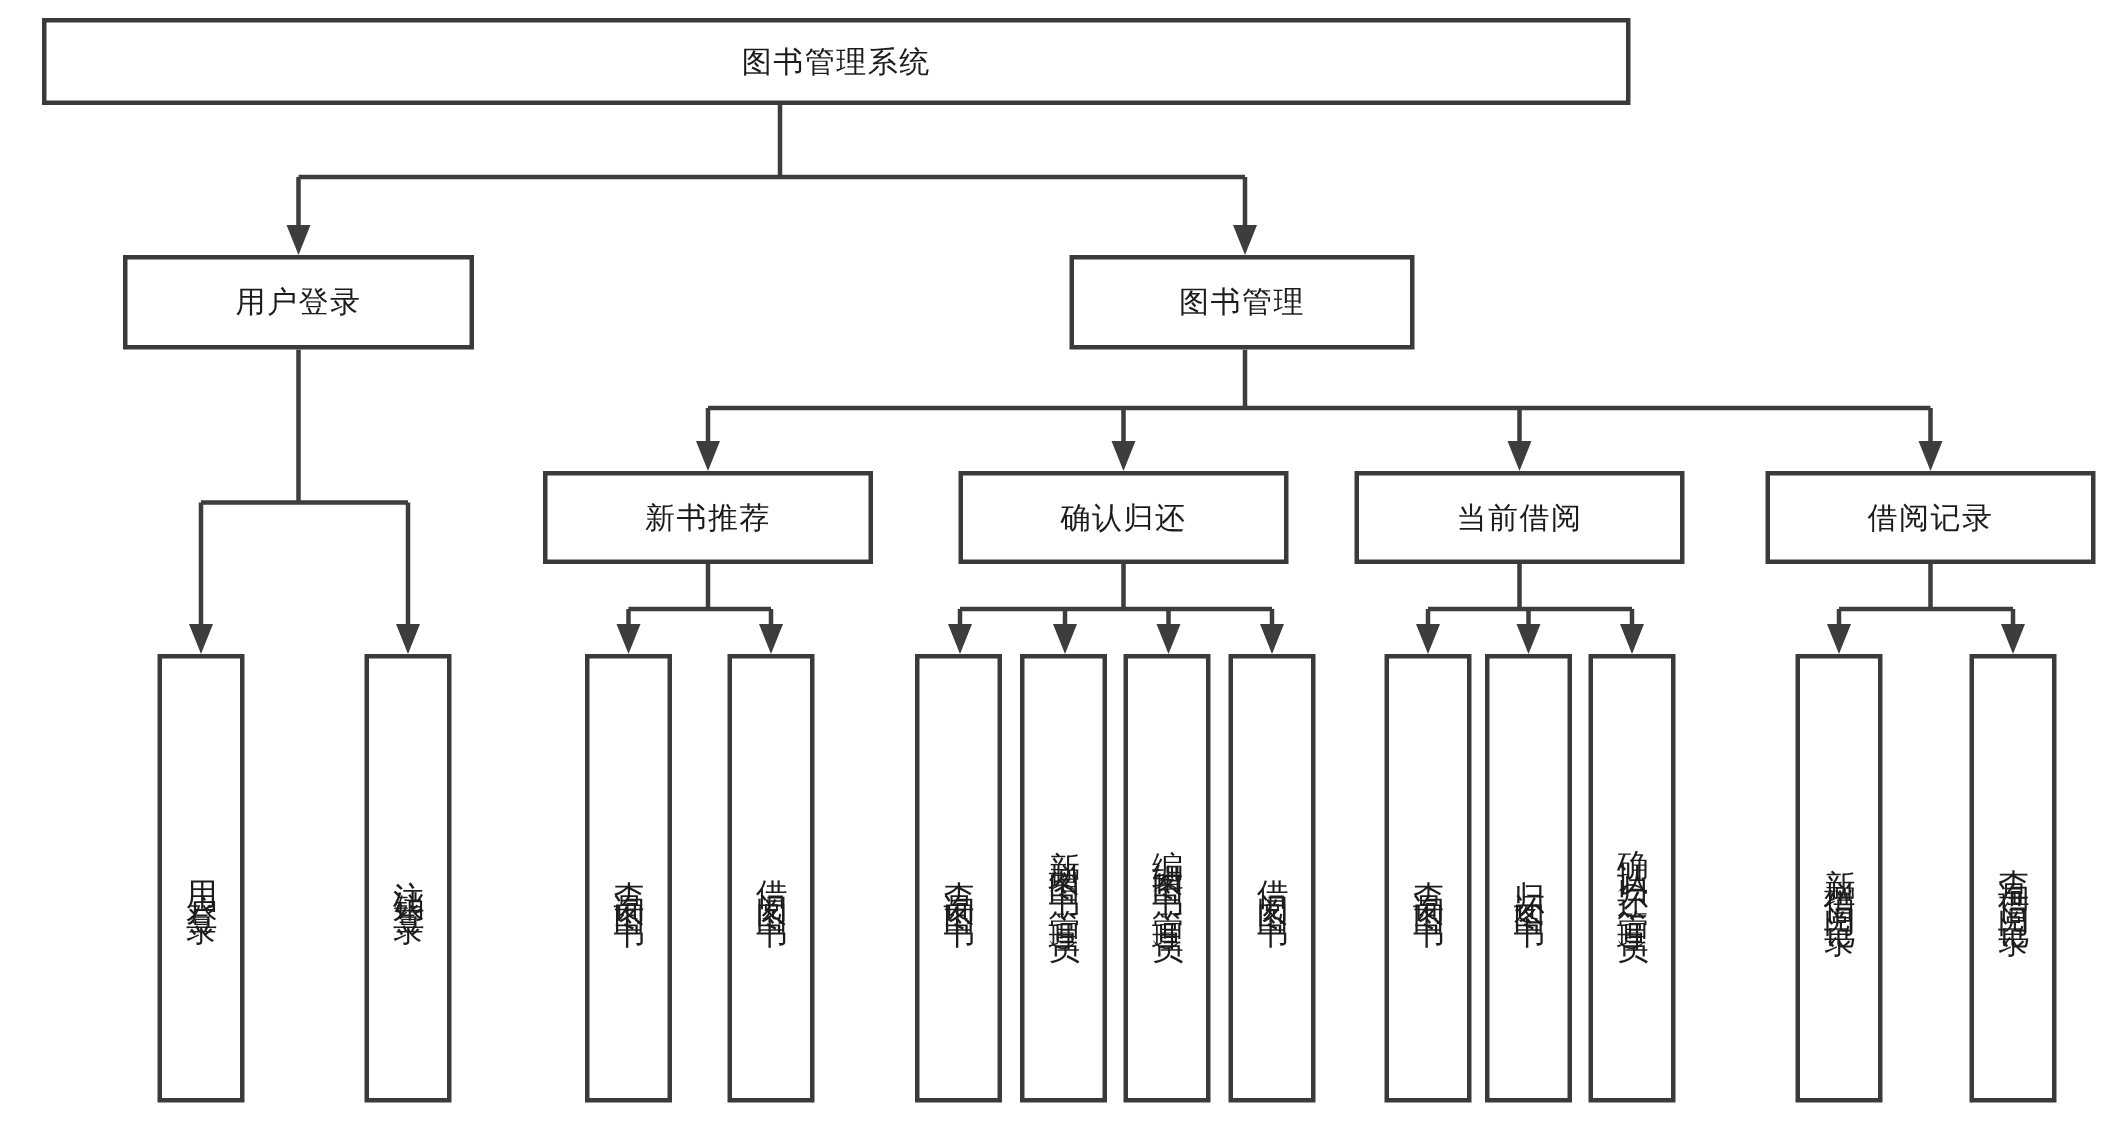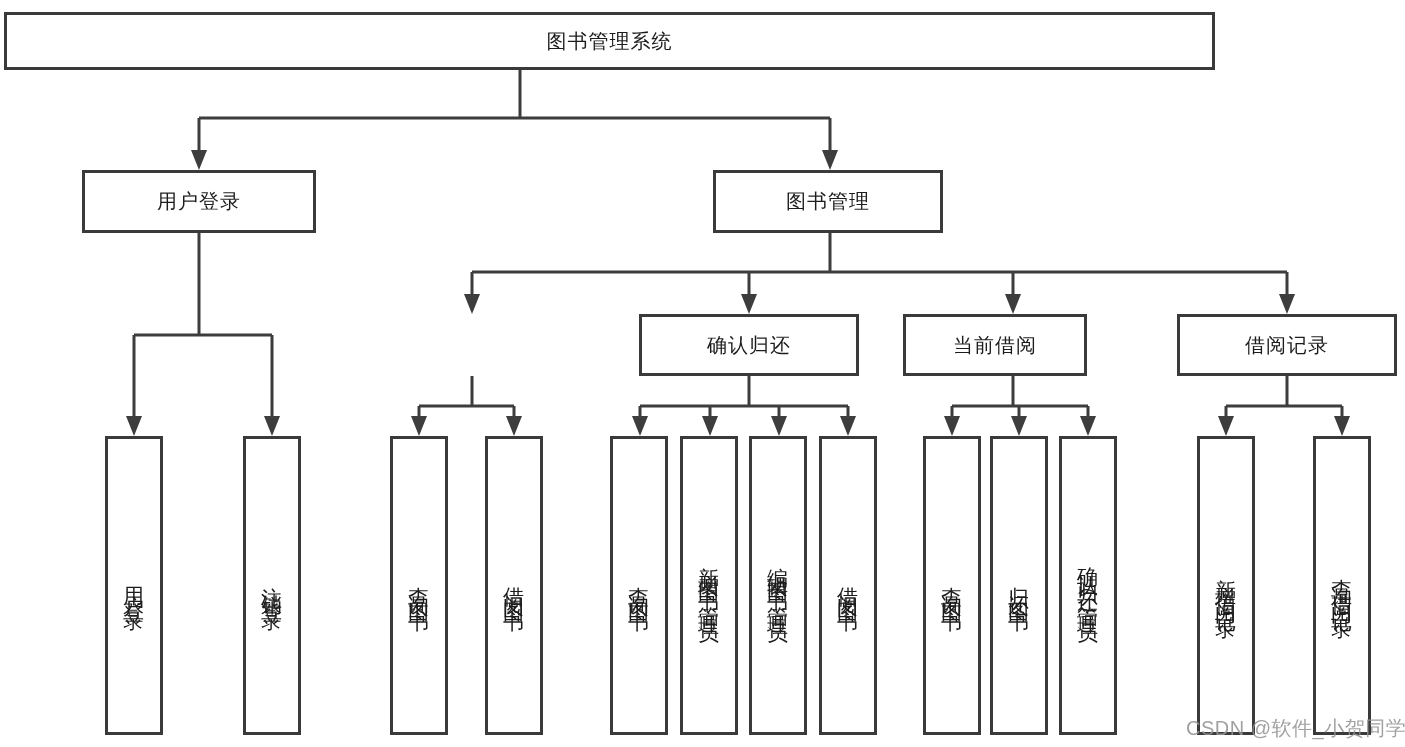--- a/index.html
+++ b/index.html
@@ -119,35 +119,38 @@
       <polygon class="wire-head" points="1080,416 1096,416 1088,436"></polygon>
     </g>
 
     <g>
       <path class="wire-line" d="M1287 376 V406 M1226 406 H1342 M1226 406 V422 M1342 406 V422"></path>
       <polygon class="wire-head" points="1218,416 1234,416 1226,436"></polygon>
       <polygon class="wire-head" points="1334,416 1350,416 1342,436"></polygon>
     </g>
   </svg>
 
-  <div class="box" style="left:4px; top:12px; width:1211px; height:58px;">
+  <div class="box" style="left:28px; top:12px; width:1059px; height:58px;">
     <span class="hlabel">图书管理系统</span>
   </div>
 
   <div class="box" style="left:82px; top:170px; width:234px; height:63px;">
     <span class="hlabel">用户登录</span>
   </div>
   <div class="box" style="left:713px; top:170px; width:230px; height:63px;">
     <span class="hlabel">图书管理</span>
   </div>
 
+  <div class="box" style="left:362px; top:314px; width:220px; height:62px;">
+    <span class="hlabel">新书推荐</span>
+  </div>
   <div class="box" style="left:639px; top:314px; width:220px; height:62px;">
     <span class="hlabel">确认归还</span>
   </div>
-  <div class="box" style="left:903px; top:314px; width:184px; height:62px;">
+  <div class="box" style="left:903px; top:314px; width:220px; height:62px;">
     <span class="hlabel">当前借阅</span>
   </div>
   <div class="box" style="left:1177px; top:314px; width:220px; height:62px;">
     <span class="hlabel">借阅记录</span>
   </div>
 
   <div class="box leaf" style="left:105px;">
     <span class="vtext">用户登录</span>
   </div>
   <div class="box leaf" style="left:243px;">
@@ -184,15 +187,14 @@
     <span class="vtext">确认归还（管理员）</span>
   </div>
 
   <div class="box leaf" style="left:1197px;">
     <span class="vtext">新增借阅记录</span>
   </div>
   <div class="box leaf" style="left:1313px;">
     <span class="vtext">查询借阅记录</span>
   </div>
 
-  <div class="watermark">CSDN @软件_小贺同学</div>
 
 </div>
 
 </body></html>

